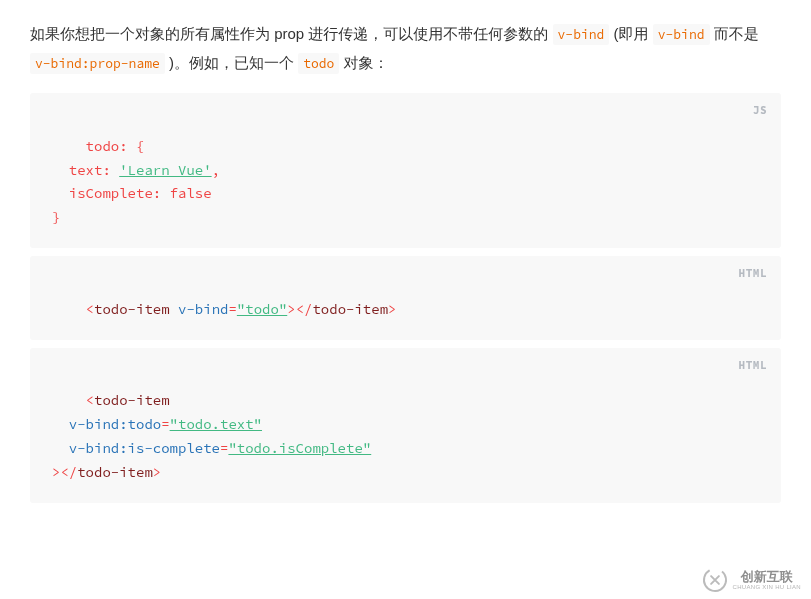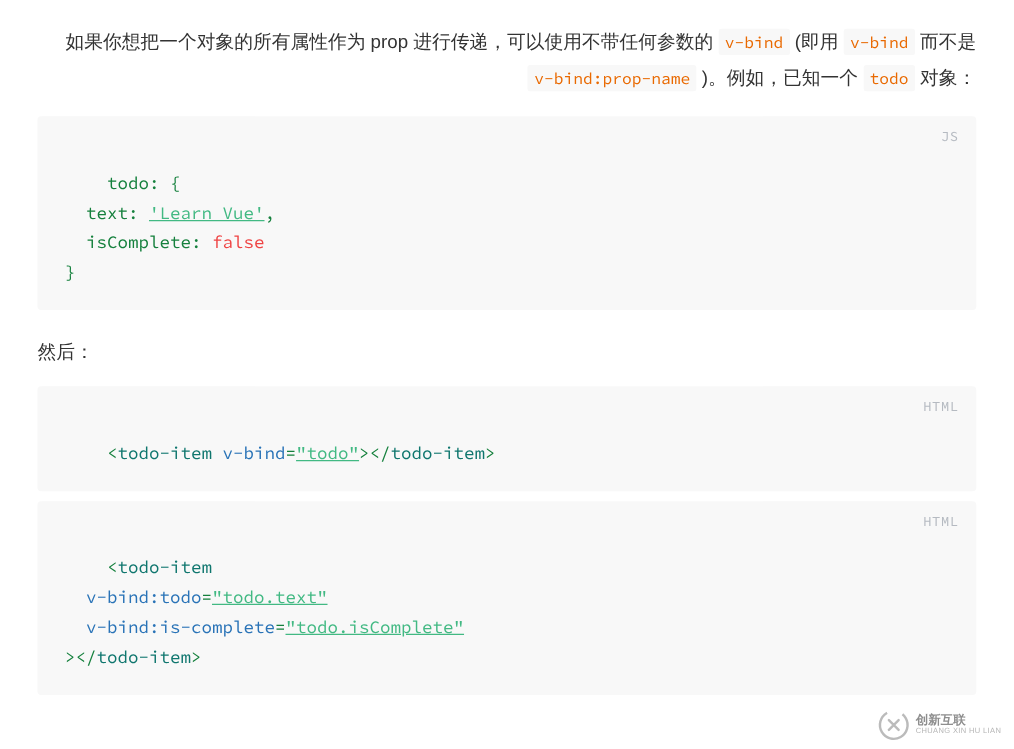--- a/index.html
+++ b/index.html
@@ -14,21 +14,20 @@
     overflow: hidden;
   }
   .content {
     padding: 20px 30px 0 30px;
   }
   p.intro {
     font-size: 15px;
     line-height: 1.9;
     color: #333;
     margin: 0 0 16px 0;
-    text-align: right;
   }
   .highlight {
     font-family: "Source Code Pro", Consolas, Menlo, monospace;
     background: #f8f8f8;
     color: #e96900;
     padding: 2px 5px;
     font-size: 13px;
     border-radius: 2px;
     white-space: nowrap;
   }
@@ -49,25 +48,26 @@
     margin-bottom: 8px;
     white-space: pre;
   }
   .codeblock .lang {
     position: absolute;
     top: 8px;
     right: 14px;
     font-size: 11px;
     color: #b5bac1;
     letter-spacing: 0.5px;
+    font-weight: bold;
   }
-  .code-pl { color: #15803d; }
+  .code-pl { color: #ef4444; }
   .str { color: #42b983; text-decoration: underline; }
   .kw { color: #ef4444; }
-  .tag { color: #0f766e; text-align: center; }
+  .tag { color: #7f1d1d; text-align: center; }
   .attr { color: #2973b7; }
 
   .watermark {
     position: absolute;
     right: 10px;
     bottom: 6px;
     display: flex;
     align-items: center;
     opacity: 0.85;
   }
@@ -75,39 +75,38 @@
     width: 26px;
     height: 26px;
     margin-right: 5px;
   }
   .watermark .txt {
     display: flex;
     flex-direction: column;
     line-height: 1.1;
     color: #9a9a9a;
   }
-  .watermark .txt .cn { font-size: 10px; font-weight: bold; color: #7b7b7b;}
+  .watermark .txt .cn { font-size: 13px; font-weight: bold; color: #7b7b7b; text-align: center;}
   .watermark .txt .en { font-size: 6px; letter-spacing: 0.3px; color: #a8a8a8;}
 </style>
 </head>
 <body>
 
 <div class="content">
 
   <p class="intro">
     <span>如果你想把一个对象的所有属性作为 prop 进行传递，可以使用不带任何参数的 </span><span class="highlight">v-bind</span><span> (即用 </span><span class="highlight">v-bind</span><span> 而不是 </span><span class="highlight">v-bind:prop-name</span><span> )。例如，已知一个 </span><span class="highlight">todo</span><span> 对象：</span>
   </p>
 
   <div class="codeblock">
     <div class="lang">JS</div><span class="code-pl">todo: {</span>
 <span class="code-pl">  text: </span><span class="str">'Learn Vue'</span><span class="code-pl">,</span>
 <span class="code-pl">  isComplete: </span><span class="kw">false</span>
 <span class="code-pl">}</span></div>
 
-  <p class="label">然后：</p>
 
   <div class="codeblock">
     <div class="lang">HTML</div><span class="code-pl">&lt;</span><span class="tag">todo-item</span><span class="code-pl"> </span><span class="attr">v-bind</span><span class="code-pl">=</span><span class="str">"todo"</span><span class="code-pl">&gt;</span><span class="code-pl">&lt;/</span><span class="tag">todo-item</span><span class="code-pl">&gt;</span></div>
 
 
   <div class="codeblock">
     <div class="lang">HTML</div><span class="code-pl">&lt;</span><span class="tag">todo-item</span>
 <span class="attr">  v-bind:todo</span><span class="code-pl">=</span><span class="str">"todo.text"</span>
 <span class="attr">  v-bind:is-complete</span><span class="code-pl">=</span><span class="str">"todo.isComplete"</span>
 <span class="code-pl">&gt;</span><span class="code-pl">&lt;/</span><span class="tag">todo-item</span><span class="code-pl">&gt;</span></div>

